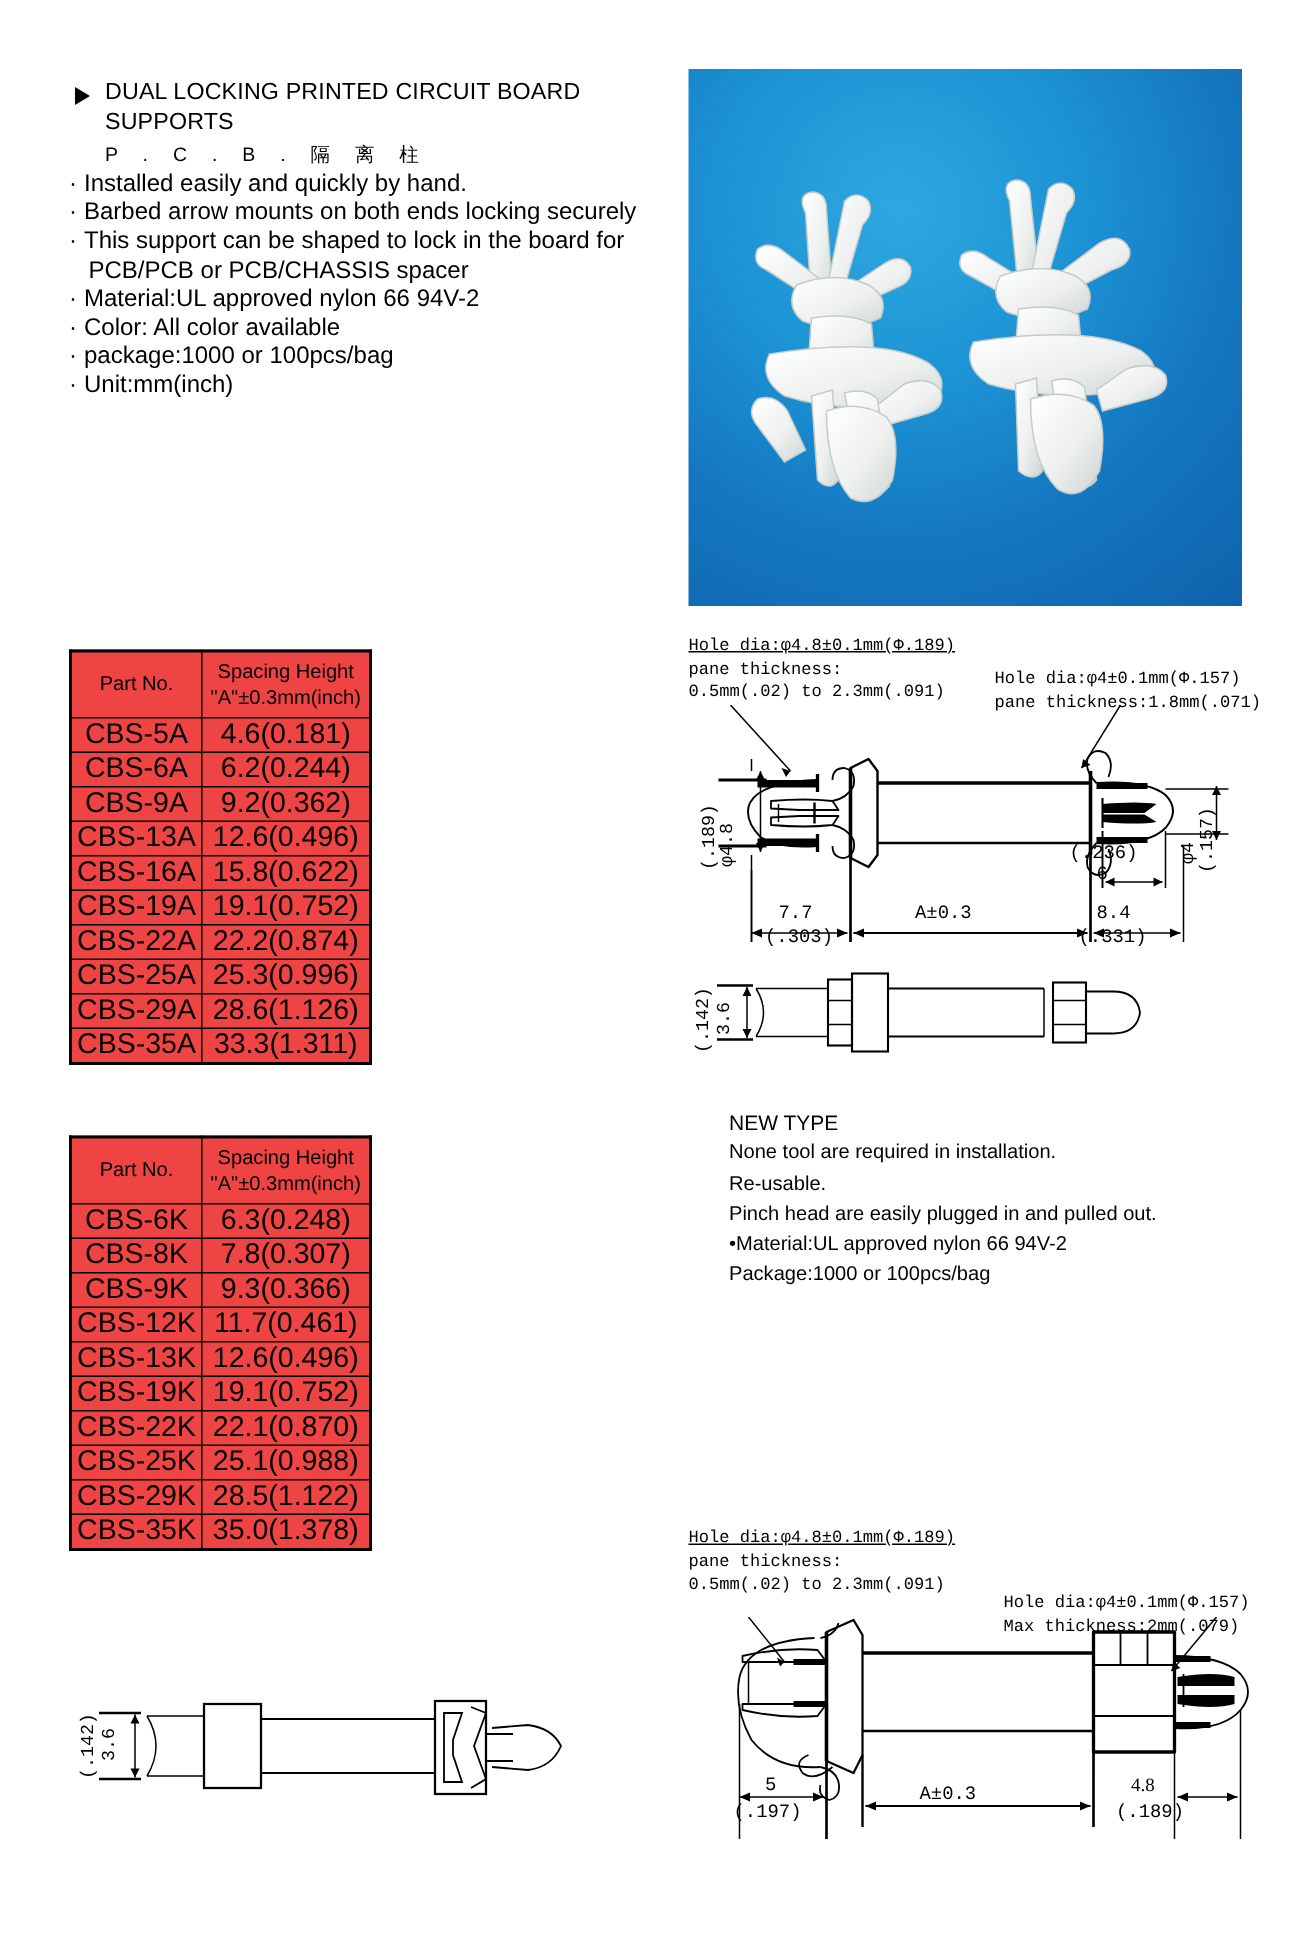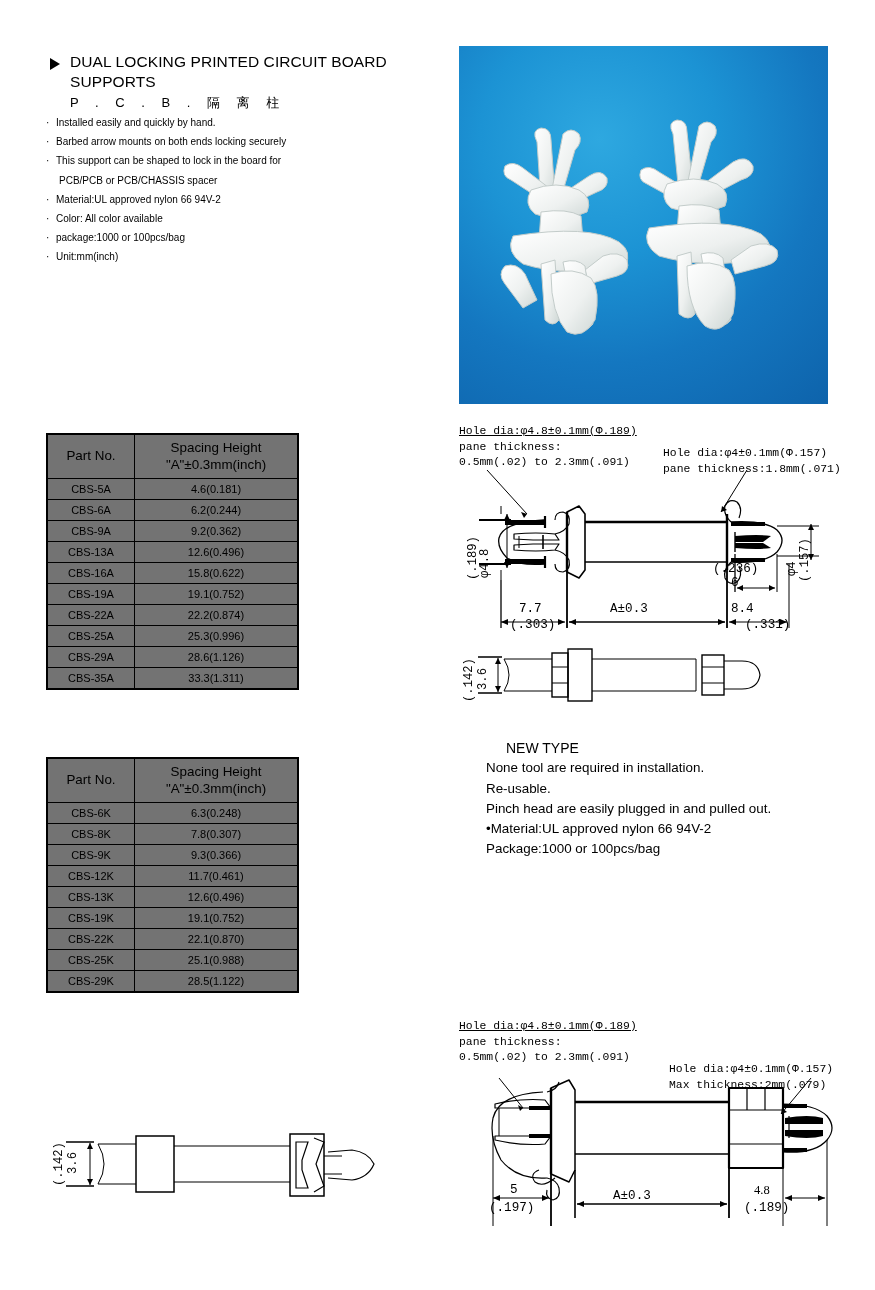--- a/index.html
+++ b/index.html
@@ -7,55 +7,55 @@
        font-family:"Liberation Sans",sans-serif;color:#000;}
   .abs{position:absolute;}
 
   
   #feature-block{left:46px;top:52px;width:410px;}
   .arrow-mark{position:absolute;left:4px;top:6px;width:0;height:0;
        border-left:10px solid #000;border-top:6px solid transparent;
        border-bottom:6px solid transparent;}
   .title-line{font-size:15.5px;line-height:20px;margin-left:24px;letter-spacing:.1px;}
   .title-line2{font-size:13px;line-height:21px;margin-left:24px;letter-spacing:6.5px;}
-  .bullet-line{font-size:10px;line-height:19.2px;white-space:nowrap;}
+  .bullet-line{font-size:16px;line-height:19.2px;white-space:nowrap;}
   .bullet-line .bl{display:inline-block;width:10px;}
   .bullet-line.indent{padding-left:13px;}
 
   
   #product-photo{left:459px;top:46px;width:369px;height:358px;
       background:radial-gradient(circle at 38% 26%, #2ea8e0 0%, #1c93d4 34%, #1477c0 64%, #0e63ab 100%);
       overflow:hidden;}
   .part-svg{position:absolute;}
 
   
-  table.spec{position:absolute;border-collapse:collapse;width:253px;
-      border:2.4px solid #000;background:#737373;}
-  table.spec td{border:1.4px solid #000;text-align:center;font-size:11px;
+  table.spec{position:absolute;border-collapse:collapse;width:202px;
+      border:2.4px solid #000;background:#ef4444;}
+  table.spec td{border:1.4px solid #000;text-align:center;font-size:19px;
       height:20px;padding:0;}
   table.spec td.c1{width:86px;}
   table.spec td.hd{height:43px;line-height:16.5px;font-size:13.4px;}
   #table-a{left:46px;top:433px;}
   #table-k{left:46px;top:757px;}
 
   
   .eng{position:absolute;font-family:"Liberation Mono",monospace;}
   .note{position:absolute;font-family:"Liberation Mono",monospace;
       font-size:11.4px;line-height:15.5px;white-space:nowrap;color:#000;}
   .note u{text-decoration:underline;}
   .dim{position:absolute;font-family:"Liberation Mono",monospace;
       font-size:12.6px;white-space:nowrap;color:#000;}
   .vdim{position:absolute;font-family:"Liberation Mono",monospace;
       font-size:12.2px;white-space:nowrap;color:#000;
       transform-origin:0 0;transform:rotate(-90deg);}
 
   
   #newtype{left:486px;top:738px;width:350px;}
   #newtype div{font-size:13.4px;line-height:20.3px;white-space:nowrap;}
-  #newtype div.hdr{font-size:14px;margin-left:20px;}
+  #newtype div.hdr{font-size:14px;}
 </style>
 </head>
 <body>
 
 <div class="abs" id="feature-block">
   <div class="arrow-mark"></div>
   <div class="title-line">DUAL LOCKING PRINTED CIRCUIT BOARD SUPPORTS</div>
   <div class="title-line2">P . C . B . 隔 离 柱</div>
   <div class="bullet-line"><span class="bl">·</span><span>Installed easily and quickly by hand.</span></div>
   <div class="bullet-line"><span class="bl">·</span><span>Barbed arrow mounts on both ends locking securely</span></div>
@@ -206,20 +206,24 @@
         <td>22.1(0.870)</td>
       </tr>
   <tr>
         <td class="c1">CBS-25K</td>
         <td>25.1(0.988)</td>
       </tr>
   <tr>
         <td class="c1">CBS-29K</td>
         <td>28.5(1.122)</td>
       </tr>
+  <tr>
+        <td class="c1">CBS-35K</td>
+        <td>35.0(1.378)</td>
+      </tr>
 </tbody>
   </table>
 
 <div class="note" style="left:459px;top:424px;">
   <u>Hole dia:φ4.8±0.1mm(Φ.189)</u><br>
   <span>pane thickness:</span><br>
   <span>0.5mm(.02) to 2.3mm(.091)</span>
 </div>
 <div class="note" style="left:663px;top:446px;">
   <span>Hole dia:φ4±0.1mm(Φ.157)</span><br>
@@ -301,21 +305,21 @@
 <div class="vdim" style="left:466px;top:580px;">(.189)</div>
 <div class="vdim" style="left:478px;top:578px;">φ4.8</div>
 <div class="vdim" style="left:785px;top:576px;">φ4</div>
 <div class="vdim" style="left:798px;top:582px;">(.157)</div>
 <div class="dim" style="left:731px;top:576px;">6</div>
 <div class="dim" style="left:713px;top:562px;">(.236)</div>
 <div class="dim" style="left:519px;top:602px;">7.7</div>
 <div class="dim" style="left:510px;top:618px;">(.303)</div>
 <div class="dim" style="left:610px;top:602px;">A±0.3</div>
 <div class="dim" style="left:731px;top:602px;">8.4</div>
-<div class="dim" style="left:745px;top:618px;">(.331)</div>
+<div class="dim" style="left:719px;top:618px;">(.331)</div>
 
 <svg class="eng" style="left:474px;top:645px;" width="300" height="62" viewBox="0 0 300 62">
   <g fill="none" stroke="#000" stroke-width="1.1">
     <path d="M4 12 L28 12 M4 48 L28 48" stroke-width="1.6"></path>
     <path d="M24 13 L24 47" stroke-width="1"></path>
     <path d="M24 13 l-3 6 l6 0 z" fill="#000" stroke="none"></path>
     <path d="M24 47 l-3 -6 l6 0 z" fill="#000" stroke="none"></path>
     <path d="M30 14 Q40 30 30 46" stroke-width="1"></path>
     <path d="M30 14 L78 14 M30 46 L78 46" stroke-width="1"></path>
     <rect x="78" y="8" width="16" height="44" stroke-width="1.4"></rect>

